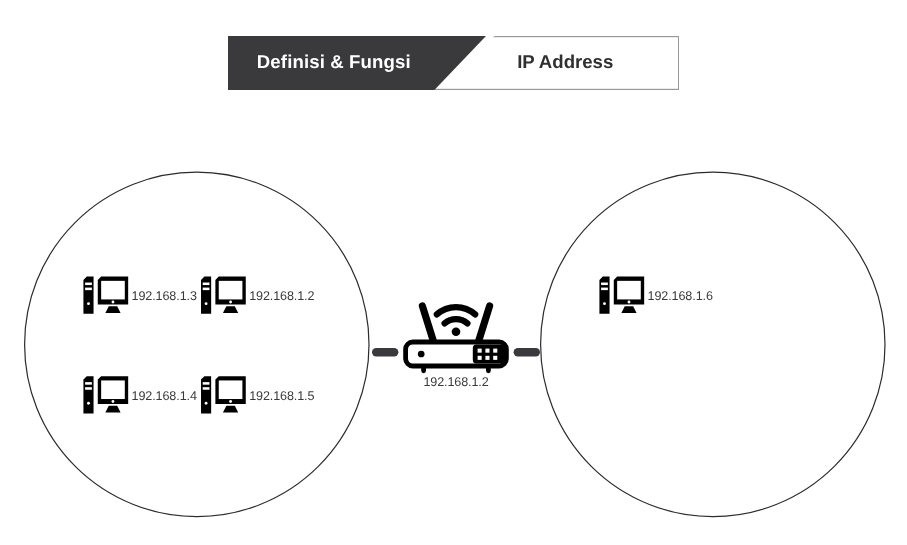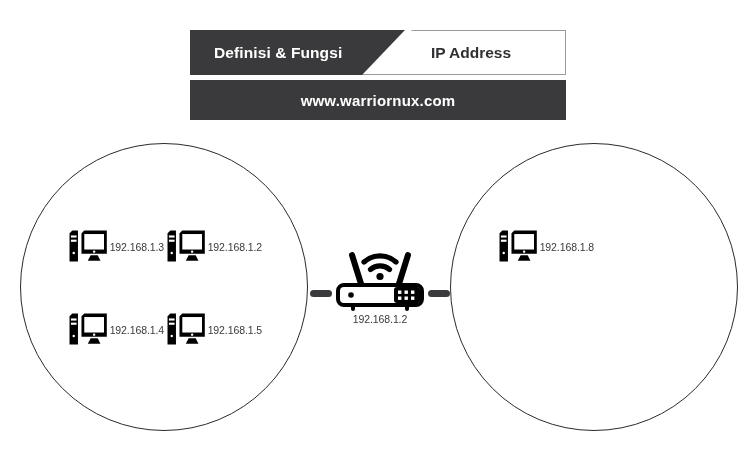--- a/index.html
+++ b/index.html
@@ -179,23 +179,20 @@
 
   <div id="tab-bar">
     <div id="tab-definisi">
       <span class="tab-label">Definisi &amp; Fungsi</span>
     </div>
     <div id="tab-ip">
       <span class="tab-label">IP Address</span>
     </div>
   </div>
 
-  <div id="site-bar">
-    <span class="site-label">www.warriornux.com</span>
-  </div>
 </div>
 
 <div class="cluster" id="cluster-left">
   <div class="host-grid">
 
     <div class="host">
       <svg class="host-icon" viewBox="0 0 124 104">
         <path fill="#000000" d="M10 16 L18 8 L34 8 L34 96 L10 96 Z"></path>
         <rect x="14" y="22" width="16" height="6" fill="#ffffff"></rect>
         <rect x="14" y="34" width="16" height="6" fill="#ffffff"></rect>
@@ -279,31 +276,31 @@
     <rect x="76.5" y="53.5" width="3.4" height="3.4" fill="#ffffff"></rect>
     <rect x="83" y="53.5" width="3.4" height="3.4" fill="#ffffff"></rect>
   </svg>
 
   <div id="router-label">192.168.1.2</div>
 </div>
 
 <div class="cluster" id="cluster-right">
   <div class="host-grid">
 
-
-
-
-    <div class="host">
-      <svg class="host-icon" viewBox="0 0 124 104">
-        <path fill="#000000" d="M10 16 L18 8 L34 8 L34 96 L10 96 Z"></path>
-        <rect x="14" y="22" width="16" height="6" fill="#ffffff"></rect>
-        <rect x="14" y="34" width="16" height="6" fill="#ffffff"></rect>
-        <circle cx="22" cy="72" r="3.4" fill="#ffffff"></circle>
-        <path fill="#000000" d="M44 16 L52 8 L116 8 L116 74 L44 74 Z"></path>
-        <rect x="52" y="18" width="56" height="44" fill="#ffffff"></rect>
-        <circle cx="80" cy="68" r="3.4" fill="#ffffff"></circle>
-        <path fill="#000000" d="M70 78 L90 78 L98 94 L62 94 Z"></path>
-      </svg>
-      <span class="host-label">192.168.1.8</span>
-    </div>
+    <div class="host">
+      <svg class="host-icon" viewBox="0 0 124 104">
+        <path fill="#000000" d="M10 16 L18 8 L34 8 L34 96 L10 96 Z"></path>
+        <rect x="14" y="22" width="16" height="6" fill="#ffffff"></rect>
+        <rect x="14" y="34" width="16" height="6" fill="#ffffff"></rect>
+        <circle cx="22" cy="72" r="3.4" fill="#ffffff"></circle>
+        <path fill="#000000" d="M44 16 L52 8 L116 8 L116 74 L44 74 Z"></path>
+        <rect x="52" y="18" width="56" height="44" fill="#ffffff"></rect>
+        <circle cx="80" cy="68" r="3.4" fill="#ffffff"></circle>
+        <path fill="#000000" d="M70 78 L90 78 L98 94 L62 94 Z"></path>
+      </svg>
+      <span class="host-label">192.168.1.6</span>
+    </div>
+
+
+
 
   </div>
 </div>
 
 </body></html>

